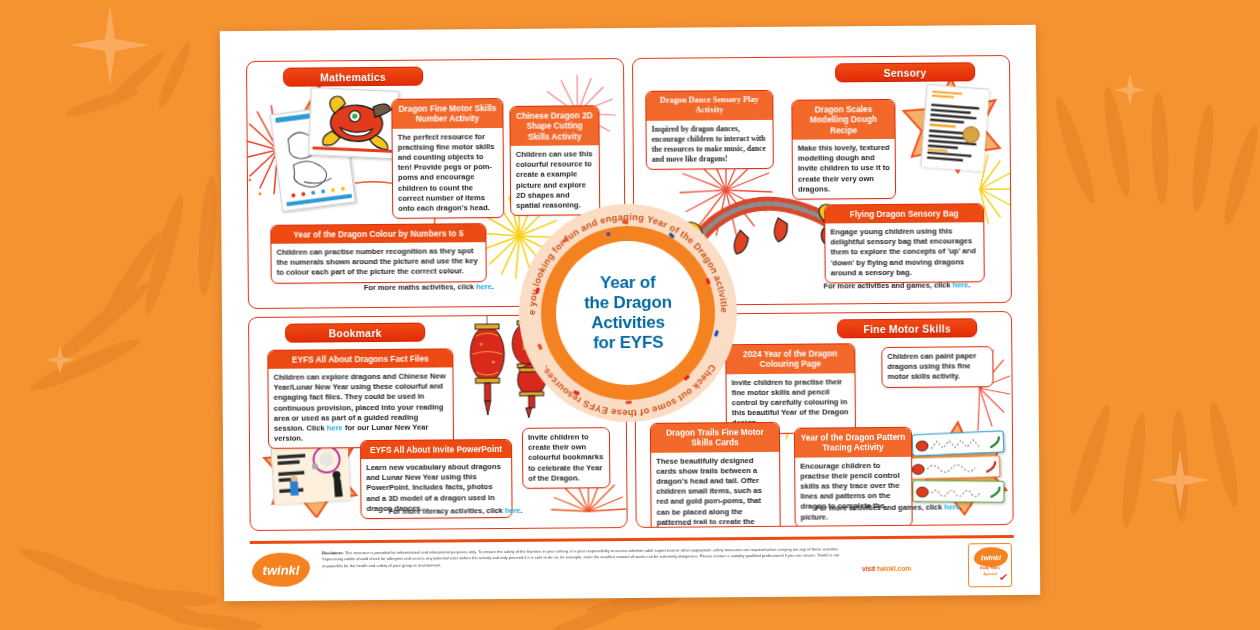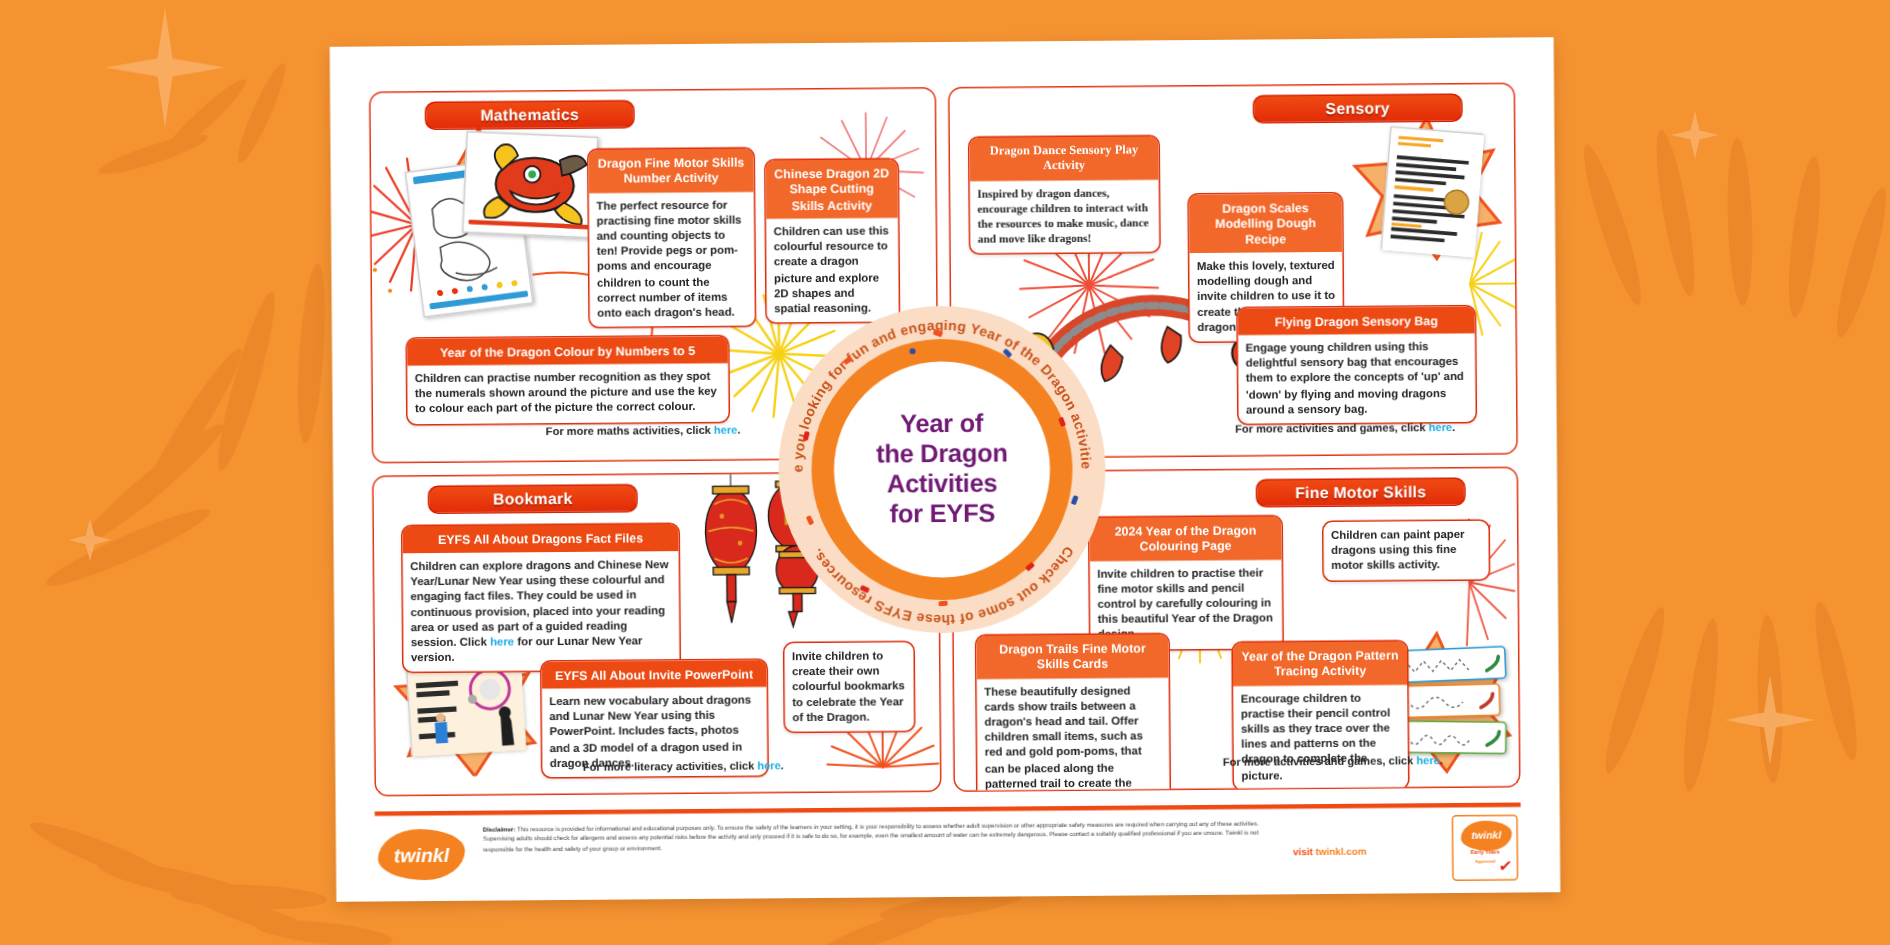--- a/index.html
+++ b/index.html
@@ -117,21 +117,21 @@
     background: #F58220;
   }
   #wheel .ring-inner {
     position: absolute; left: 37px; top: 37px;
     width: 144px; height: 144px;
     border-radius: 50%;
     background: #ffffff;
     display: flex; align-items: center; justify-content: center;
   }
   #wheel .wheel-title {
-    color: #701a75;
+    color: #0369a1;
     font-weight: bold;
     font-size: 17px;
     line-height: 20px;
     text-align: center;
     letter-spacing: -.2px;
   }
   .curve-text { position: absolute; inset: 0; }
   .curve-text text {
     font-family: "Liberation Sans", sans-serif;
     font-size: 9.3px;
@@ -395,21 +395,21 @@
       <span>Mathematics</span>
     </div>
 
     <div class="card" style="left:144px; top:38px; width:112px;">
       <div class="card-head">Dragon Fine Motor Skills Number Activity</div>
       <div class="card-body">The perfect resource for practising fine motor skills and counting objects to ten! Provide pegs or pom-poms and encourage children to count the correct number of items onto each dragon's head.</div>
     </div>
 
     <div class="card" style="left:262px; top:46px; width:90px;">
       <div class="card-head">Chinese Dragon 2D Shape Cutting Skills Activity</div>
-      <div class="card-body">Children can use this colourful resource to create a dragon picture and explore 2D shapes and spatial reasoning.</div>
+      <div class="card-body">Children can use this colourful resource to create a example picture and explore 2D shapes and spatial reasoning.</div>
     </div>
 
     <div class="card" style="left:22px; top:163px; width:216px;">
       <div class="card-head dark">Year of the Dragon Colour by Numbers to 5</div>
       <div class="card-body">Children can practise number recognition as they spot the numerals shown around the picture and use the key to colour each part of the picture the correct colour.</div>
     </div>
 
     <div class="more-link" style="left:60px; top:222px; width:240px;">
       <span>For more maths activities, click </span><span class="lnk">here</span><span>.</span>
     </div>
@@ -504,21 +504,21 @@
 
     <div class="panel-title title-sensory">
       <span>Sensory</span>
     </div>
 
     <div class="card" style="left:12px; top:32px; width:128px;font-family:Liberation Serif, serif;">
       <div class="card-head">Dragon Dance Sensory Play Activity</div>
       <div class="card-body">Inspired by dragon dances, encourage children to interact with the resources to make music, dance and move like dragons!</div>
     </div>
 
-    <div class="card" style="left:158px; top:71px; width:104px;">
+    <div class="card" style="left:158px; top:42px; width:104px;">
       <div class="card-head">Dragon Scales Modelling Dough Recipe</div>
       <div class="card-body">Make this lovely, textured modelling dough and invite children to use it to create their very own dragons.</div>
     </div>
 
     <div class="card" style="left:190px; top:147px; width:160px;">
       <div class="card-head dark">Flying Dragon Sensory Bag</div>
       <div class="card-body">Engage young children using this delightful sensory bag that encourages them to explore the concepts of 'up' and 'down' by flying and moving dragons around a sensory bag.</div>
     </div>
 
     <div class="more-link" style="left:150px; top:224px; width:224px;">
@@ -702,21 +702,21 @@
 
     <div class="card" style="left:246px; top:34px; width:112px;">
       <div class="card-body">Children can paint paper dragons using this fine motor skills activity.</div>
     </div>
 
     <div class="card" style="left:14px; top:108px; width:130px;">
       <div class="card-head">Dragon Trails Fine Motor Skills Cards</div>
       <div class="card-body">These beautifully designed cards show trails between a dragon's head and tail. Offer children small items, such as red and gold pom-poms, that can be placed along the patterned trail to create the dragon's body.</div>
     </div>
 
-    <div class="card" style="left:158px; top:114px; width:118px;margin-left:27px;">
+    <div class="card" style="left:158px; top:114px; width:118px;">
       <div class="card-head">Year of the Dragon Pattern Tracing Activity</div>
       <div class="card-body">Encourage children to practise their pencil control skills as they trace over the lines and patterns on the dragon to complete the picture.</div>
     </div>
 
     <div class="more-link" style="left:140px; top:190px; width:224px;">
       <span>For more activities and games, click </span><span class="lnk">here</span><span>.</span>
     </div>
   </section>
 
   <div id="wheel">

